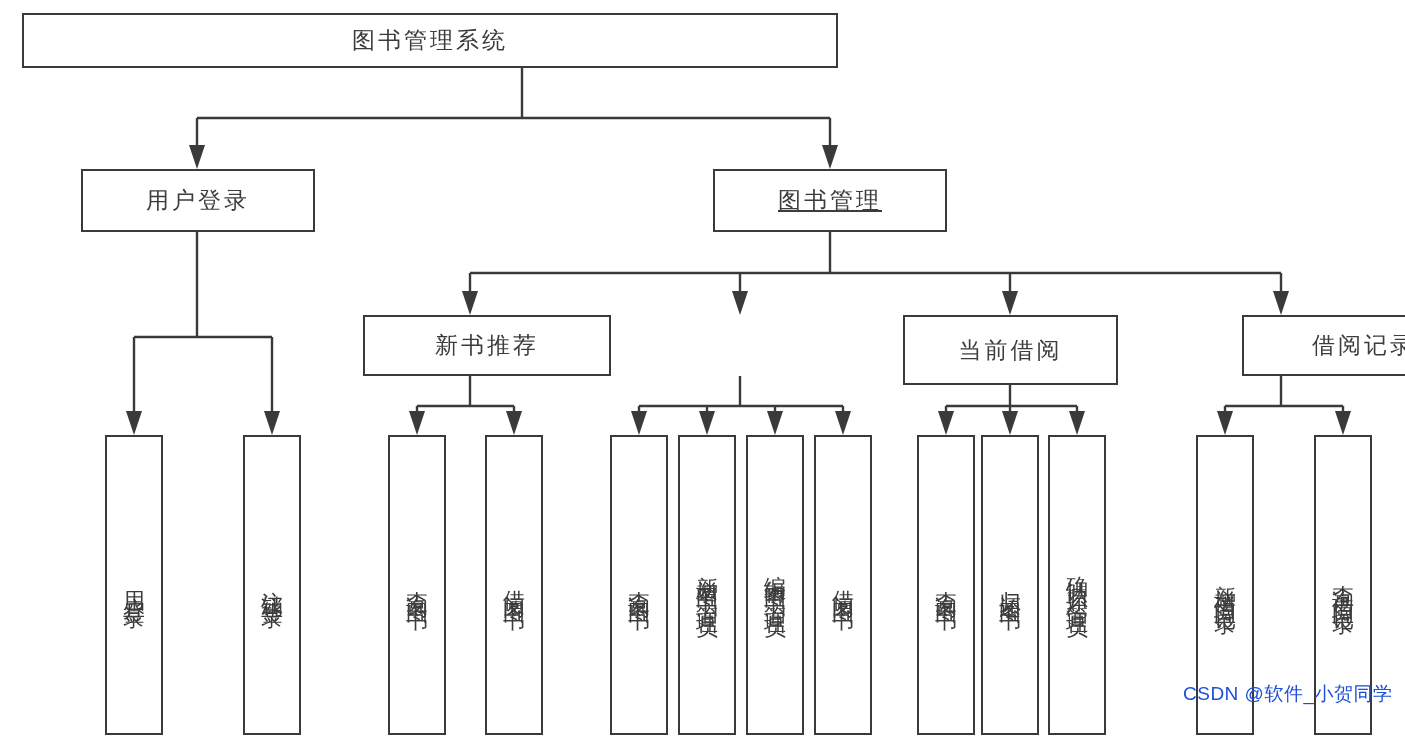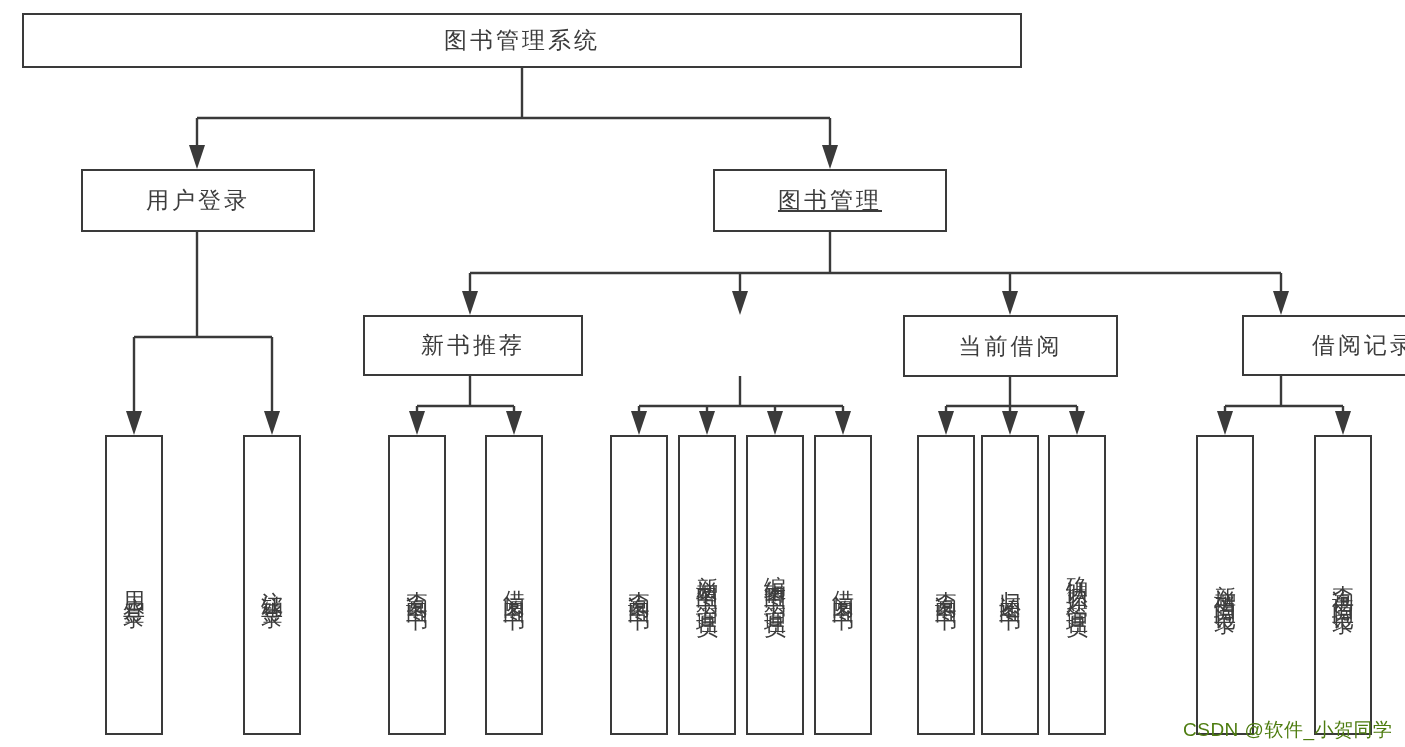--- a/index.html
+++ b/index.html
@@ -61,23 +61,23 @@
     text-orientation: mixed;
     font-size: 22px;
     line-height: 1;
     letter-spacing: 6px;
     color: #3c3c3c;
     white-space: nowrap;
   }
   .watermark {
     position: absolute;
     left: 1183px;
-    top: 717px;
+    top: 681px;
     font-size: 19px;
-    color: #4d7c0f;
+    color: #1d4ed8;
     letter-spacing: 0.5px;
     z-index: 10;
     white-space: nowrap;
   }
 </style>
 </head>
 <body>
 
 <div id="stage">
 
@@ -117,27 +117,27 @@
       <polygon points="1002,411 1018,411 1010,435"></polygon>
       <polygon points="1069,411 1085,411 1077,435"></polygon>
     </g>
     <g>
       <path d="M1281,376 L1281,406 M1225,406 L1343,406 M1225,406 L1225,413 M1343,406 L1343,413"></path>
       <polygon points="1217,411 1233,411 1225,435"></polygon>
       <polygon points="1335,411 1351,411 1343,435"></polygon>
     </g>
   </svg>
 
-  <div class="node" style="left:22px; top:13px; width:1000px; height:55px;">图书管理系统</div>
+  <div class="node" style="left:22px; top:13px; width:816px; height:55px;">图书管理系统</div>
 
   <div class="node" style="left:81px; top:169px; width:234px; height:63px;">用户登录</div>
   <div class="node" style="left:713px; top:169px; width:234px; height:63px;text-decoration:underline;">图书管理</div>
 
-  <div class="node" style="left:363px; top:315px; width:220px; height:61px;">新书推荐</div>
-  <div class="node" style="left:903px; top:315px; width:215px; height:62px;">当前借阅</div>
+  <div class="node" style="left:363px; top:315px; width:248px; height:61px;">新书推荐</div>
+  <div class="node" style="left:903px; top:315px; width:215px; height:70px;">当前借阅</div>
   <div class="node" style="left:1242px; top:315px; width:244px; height:61px;">借阅记录</div>
 
   <div class="leaf" style="left:105px;">
     <span class="vtext">用户登录</span>
   </div>
   <div class="leaf" style="left:243px;">
     <span class="vtext">注销登录</span>
   </div>
 
   <div class="leaf" style="left:388px;">

